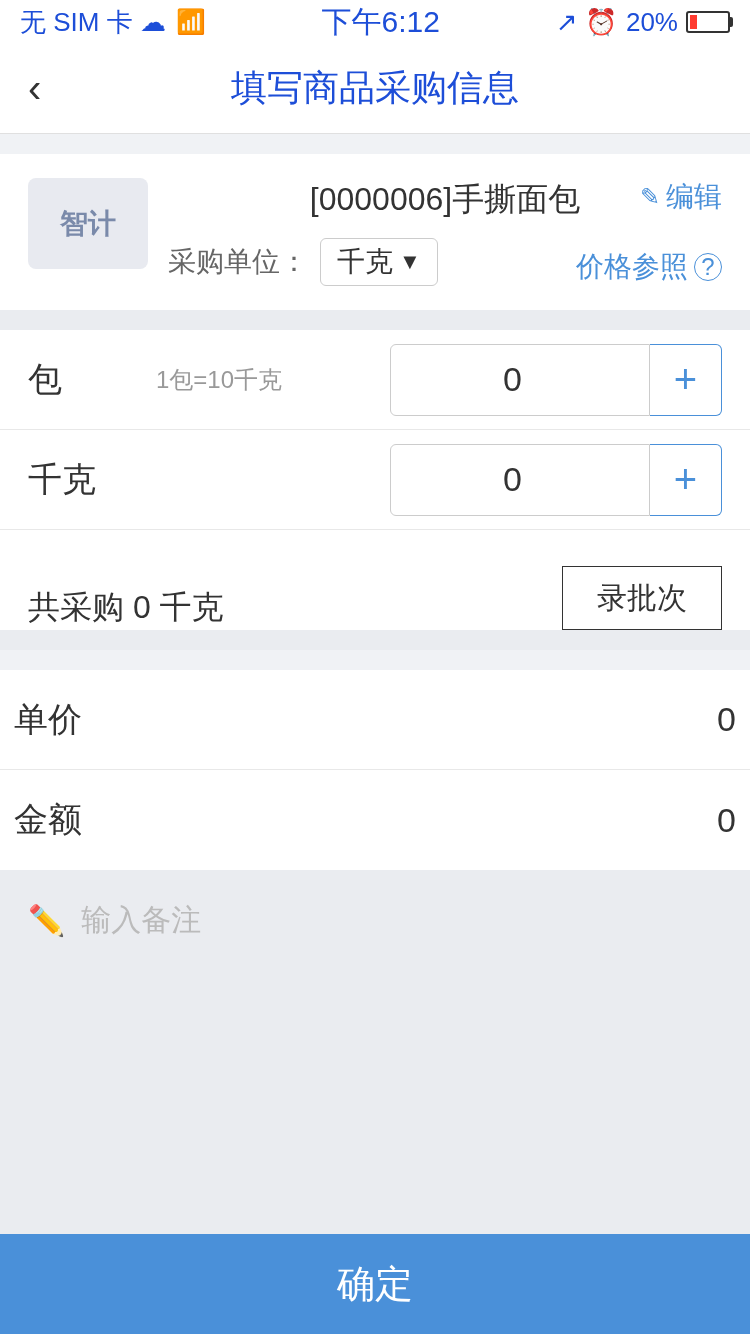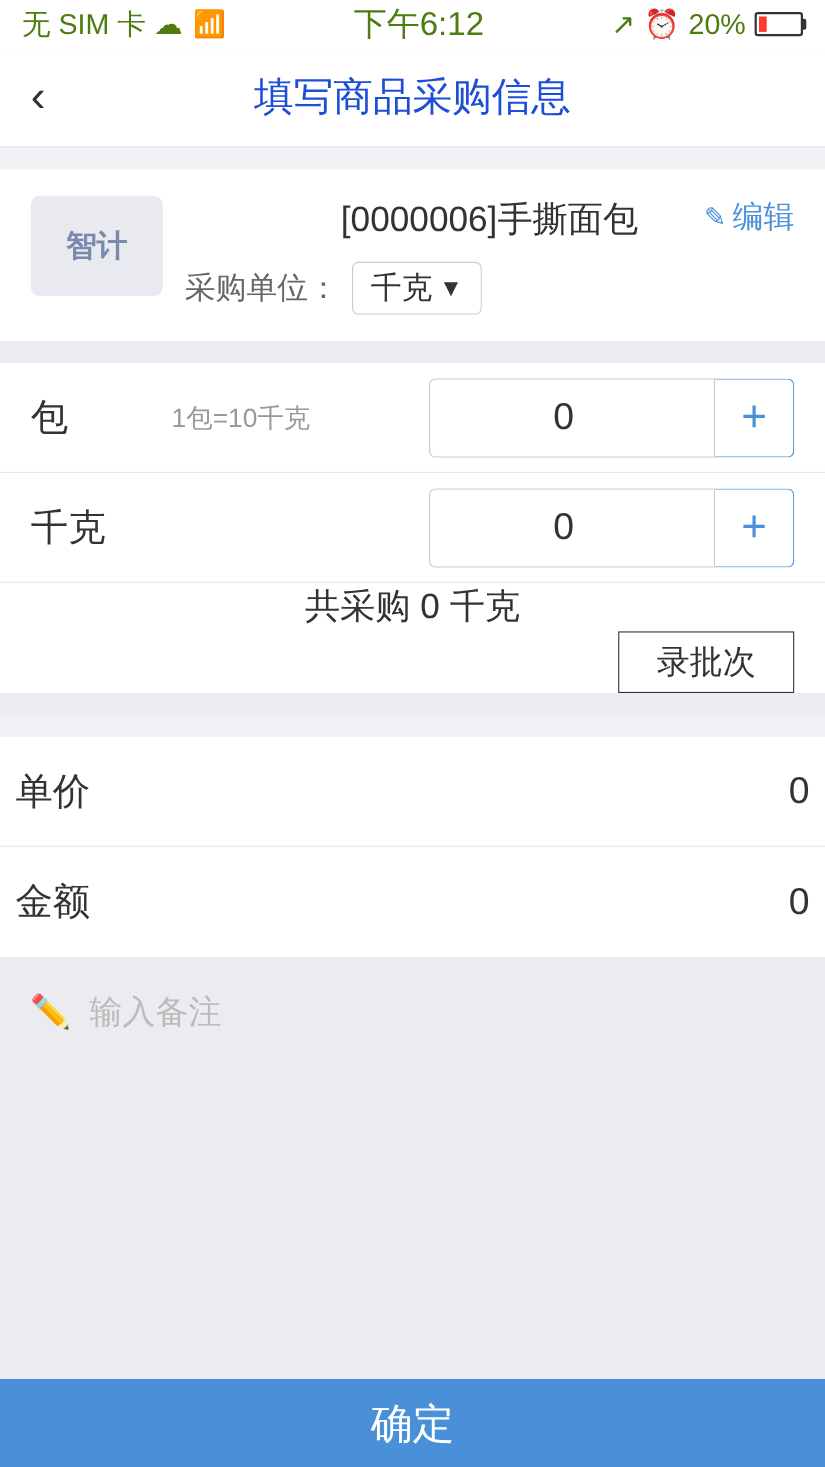--- a/index.html
+++ b/index.html
@@ -16,21 +16,21 @@
     
     .status-bar {
       width: 750px;
       height: 44px;
       background: #fff;
       display: flex;
       align-items: center;
       justify-content: space-between;
       padding: 0 20px;
       font-size: 28px;
-      color: #4d7c0f;
+      color: #1d4ed8;
     }
     .status-left { display: flex; align-items: center; gap: 10px; }
     .status-center { font-weight: 500; font-size: 30px; }
     .status-right { display: flex; align-items: center; gap: 8px; font-size: 26px; }
     .battery-icon {
       display: inline-flex; align-items: center;
       border: 2px solid #333; border-radius: 3px;
       width: 44px; height: 22px; padding: 2px; position: relative;
     }
     .battery-fill {
@@ -189,25 +189,24 @@
       align-items: center;
       justify-content: center;
       cursor: pointer;
       border-radius: 0 6px 6px 0;
     }
     .qty-input { border-radius: 6px 0 0 6px; border-right: 1px solid #ccc; }
 
     
     .summary-row {
       display: flex;
-      align-items: center;
+      align-items: flex-end;
       padding: 0 28px;
       height: 100px;
       background: #fff;
-      flex-direction: column;
     }
     .summary-text {
       font-size: 32px;
       color: #333;
     }
     .record-btn {
       margin-left: auto;
       width: 160px;
       height: 64px;
       border: 1px solid #333;
@@ -259,21 +258,21 @@
       background: #eaecf0;
       min-height: 300px;
     }
 
     
     .confirm-btn {
       position: fixed;
       bottom: 0;
       left: 0;
       width: 750px;
-      height: 80px;
+      height: 100px;
       background: #4a90d9;
       color: #fff;
       font-size: 38px;
       font-weight: 500;
       border: none;
       cursor: pointer;
       display: flex;
       align-items: center;
       justify-content: center;
     }
@@ -314,20 +313,24 @@
       <span class="unit-select">
         <span>千克</span>
         <span style="font-size:22px;">▼</span>
       </span>
     </div>
   </div>
   <span class="edit-btn">
     <span style="font-size:24px;">✎</span>
     <span>编辑</span>
   </span>
+  <span class="price-ref">
+    <span>价格参照</span>
+    <span style="font-size:24px; border:1px solid #4a90d9; border-radius:50%; width:28px; height:28px; display:inline-flex; align-items:center; justify-content:center;">?</span>
+  </span>
 </div>
 
 <div class="section-divider"></div>
 
 <div class="input-section">
 
   <div class="input-row">
     <span class="input-label">包</span>
     <span class="input-sublabel">1包=10千克</span>
     <div class="input-right">

